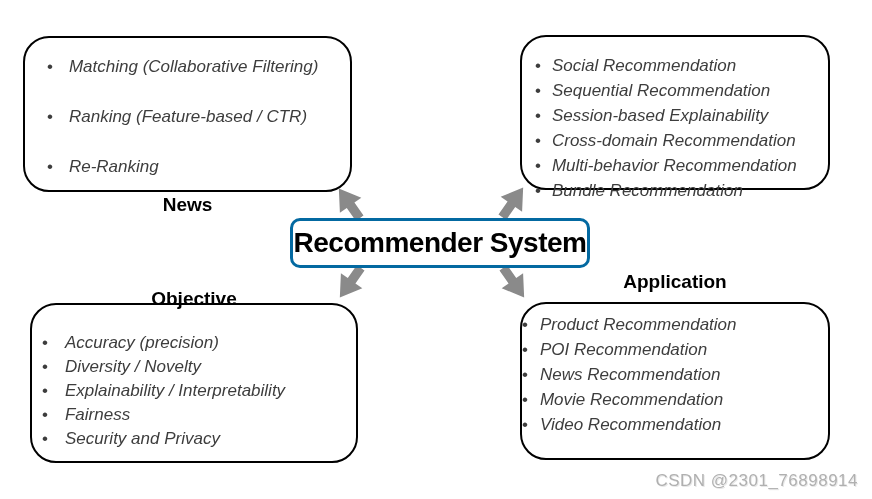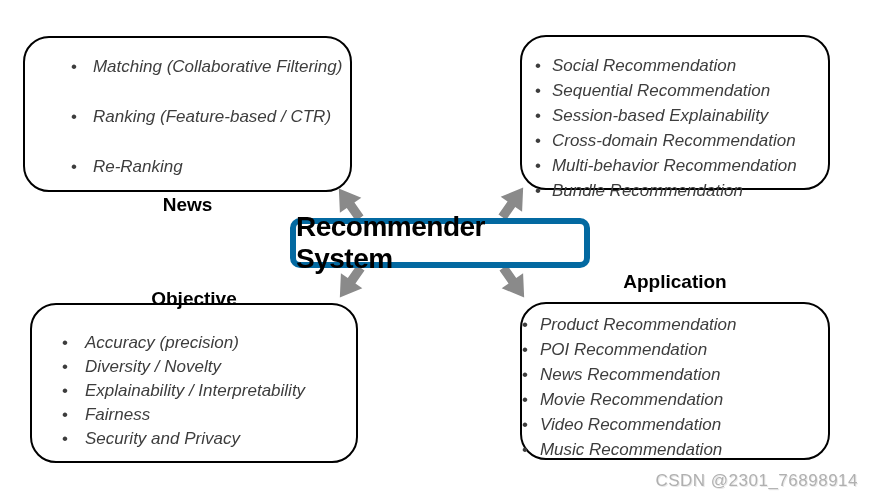--- a/index.html
+++ b/index.html
@@ -16,48 +16,48 @@
     display:flex; align-items:center;
     font-style:italic; font-size:17px; color:#3d3d3d; white-space:nowrap;
   }
   .bubble li::before { content:"\2022"; font-style:normal; color:#3d3d3d; }
 
   #stage-box        { left:23px;  top:36px;  width:329px; height:156px; }
   #scenario-box     { left:520px; top:35px;  width:310px; height:155px; }
   #objective-box    { left:30px;  top:303px; width:328px; height:160px; }
   #application-box  { left:520px; top:302px; width:310px; height:158px; }
 
-  #stage-box ul       { padding:4px 0 0 22px;margin-left:24px; }
+  #stage-box ul       { padding:4px 0 0 22px; }
   #stage-box li       { height:50px; }
   #stage-box li::before { margin-right:16px; }
 
   #scenario-box ul    { padding:16px 0 0 13px; }
   #scenario-box li    { height:25px; }
   #scenario-box li::before { margin-right:11px; }
 
-  #objective-box ul   { padding:26px 0 0 30px; }
+  #objective-box ul   { padding:26px 0 0 10px; }
   #objective-box li   { height:24px; }
   #objective-box li::before { margin-right:17px; }
 
   #application-box ul { padding:8px 0 0 0; }
   #application-box li { height:25px; }
   #application-box li::before { margin-right:12px; }
 
   .caption {
     position:absolute; text-align:center;
     font-weight:bold; font-size:19px; color:#000;
   }
   #stage-caption       { left:23px;  top:194px; width:329px; }
   #scenario-caption    { left:520px; top:192px; width:310px; }
   #objective-caption   { left:30px;  top:288px; width:328px; }
   #application-caption { left:520px; top:271px; width:310px; }
 
   .center-box {
     position:absolute; left:290px; top:218px; width:300px; height:50px;
-    box-sizing:border-box; border:6px solid #0369a1; border-radius:10px;
+    box-sizing:border-box; border:3px solid #0369a1; border-radius:10px;
     background:#fff; display:flex; align-items:center; justify-content:center;
     font-weight:bold; font-size:28px; color:#000; letter-spacing:-0.5px;
     z-index:2;
   }
 
   .arrow { position:absolute; width:38px; height:28px; z-index:1; }
   #arrow-stage       { left:330px; top:189px; transform:rotate(-125deg); }
   #arrow-scenario    { left:494px; top:188px; transform:rotate(-55deg); }
   #arrow-objective   { left:331px; top:269px; transform:rotate(125deg); }
   #arrow-application { left:495px; top:269px; transform:rotate(55deg); }
@@ -104,21 +104,20 @@
   </div>
   <div class="caption" id="objective-caption">Objective</div>
 
   <div class="bubble" id="application-box">
     <ul>
         <li>Product Recommendation</li>
         <li>POI Recommendation</li>
         <li>News Recommendation</li>
         <li>Movie Recommendation</li>
         <li>Video Recommendation</li>
-        <li>Music Recommendation</li>
       </ul>
   </div>
   <div class="caption" id="application-caption">Application</div>
 
   <div class="center-box">
     <span>Recommender System</span>
   </div>
 
   <svg class="arrow" id="arrow-stage" viewBox="0 0 40 30">
     <polygon points="0,10 17,10 17,1 39,15 17,29 17,20 0,20" fill="#8a8a8a"></polygon>

